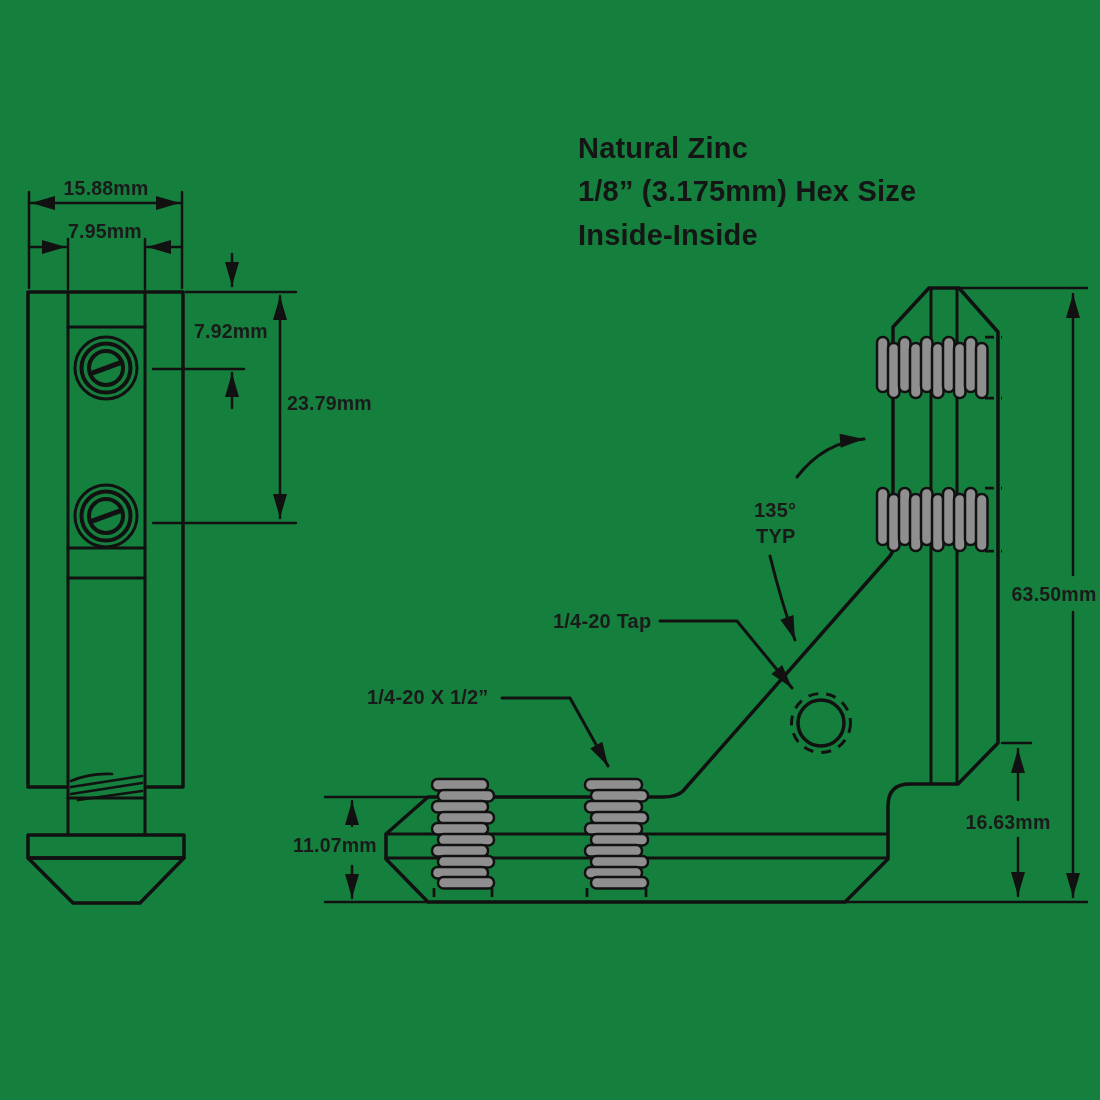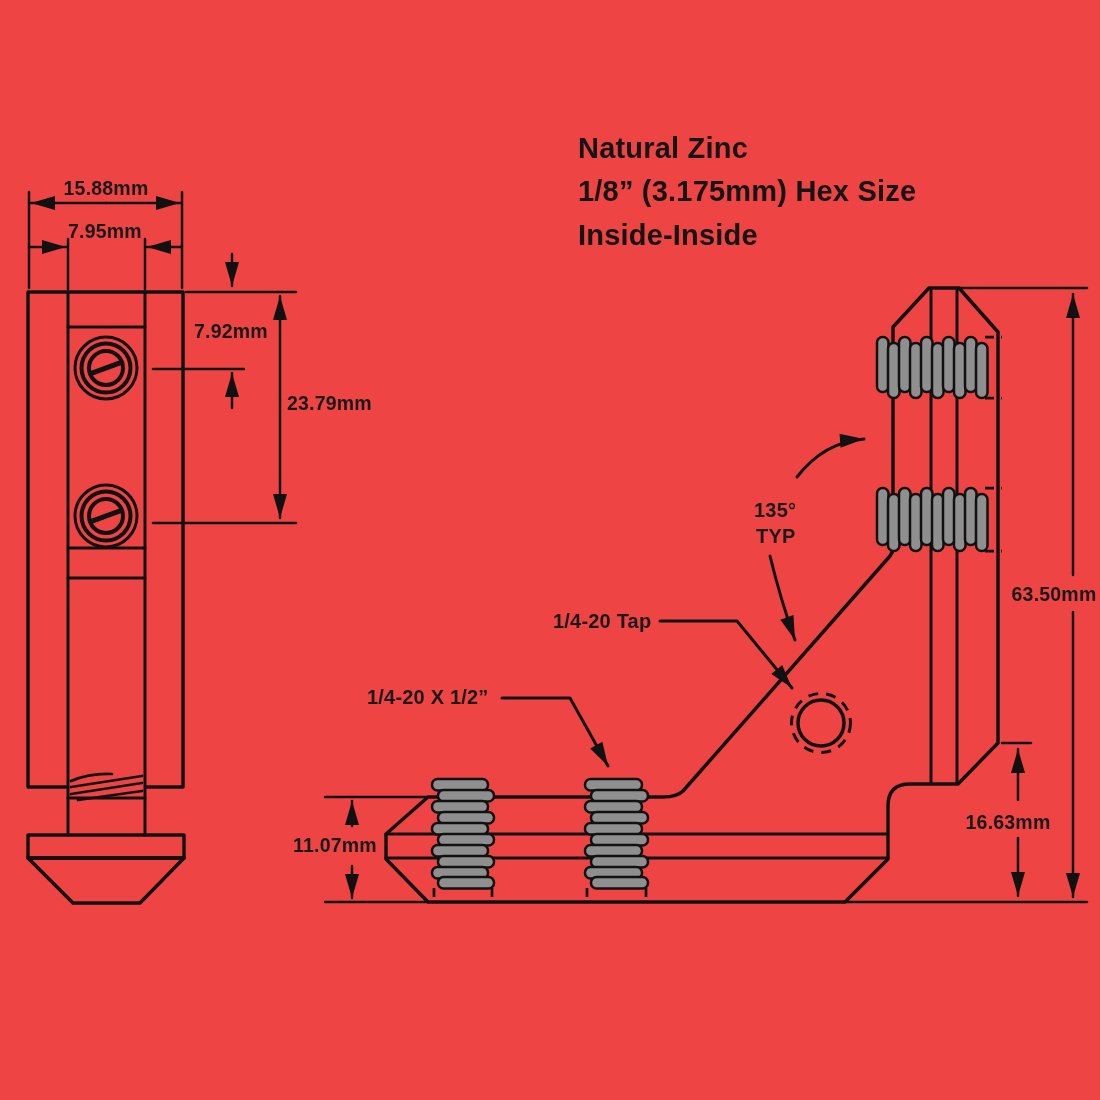--- a/index.html
+++ b/index.html
@@ -1,16 +1,16 @@
 <!DOCTYPE html>
 <html><head>
 <meta charset="utf-8">
 <style>
   html,body{margin:0;padding:0;background:#ffffff;}
-  .canvas{position:relative;width:1100px;height:1100px;background:#ef4444;overflow:hidden;}
+  .canvas{position:relative;width:1100px;height:1100px;background:#15803d;overflow:hidden;}
   svg text{font-family:"Liberation Sans","DejaVu Sans",sans-serif;fill:#1a1a1a;}
   .dim{font-size:19.5px;font-weight:600;letter-spacing:.2px;}
   .lbl{font-size:20px;font-weight:600;letter-spacing:.2px;}
   .title-line{font-size:29px;font-weight:700;fill:#151515;letter-spacing:.2px;}
   .ol{fill:none;stroke:#111111;stroke-width:3.5;stroke-linejoin:round;stroke-linecap:round;}
   .il{fill:none;stroke:#111111;stroke-width:3;stroke-linecap:round;}
   .tl{fill:none;stroke:#111111;stroke-width:2.75;stroke-linecap:round;}
   .dl{fill:none;stroke:#111111;stroke-width:2.5;stroke-linecap:round;}
   .ld{fill:none;stroke:#111111;stroke-width:3;stroke-linecap:round;stroke-linejoin:round;}
   .dash{fill:none;stroke:#111111;stroke-width:2.75;stroke-dasharray:9 7;}

